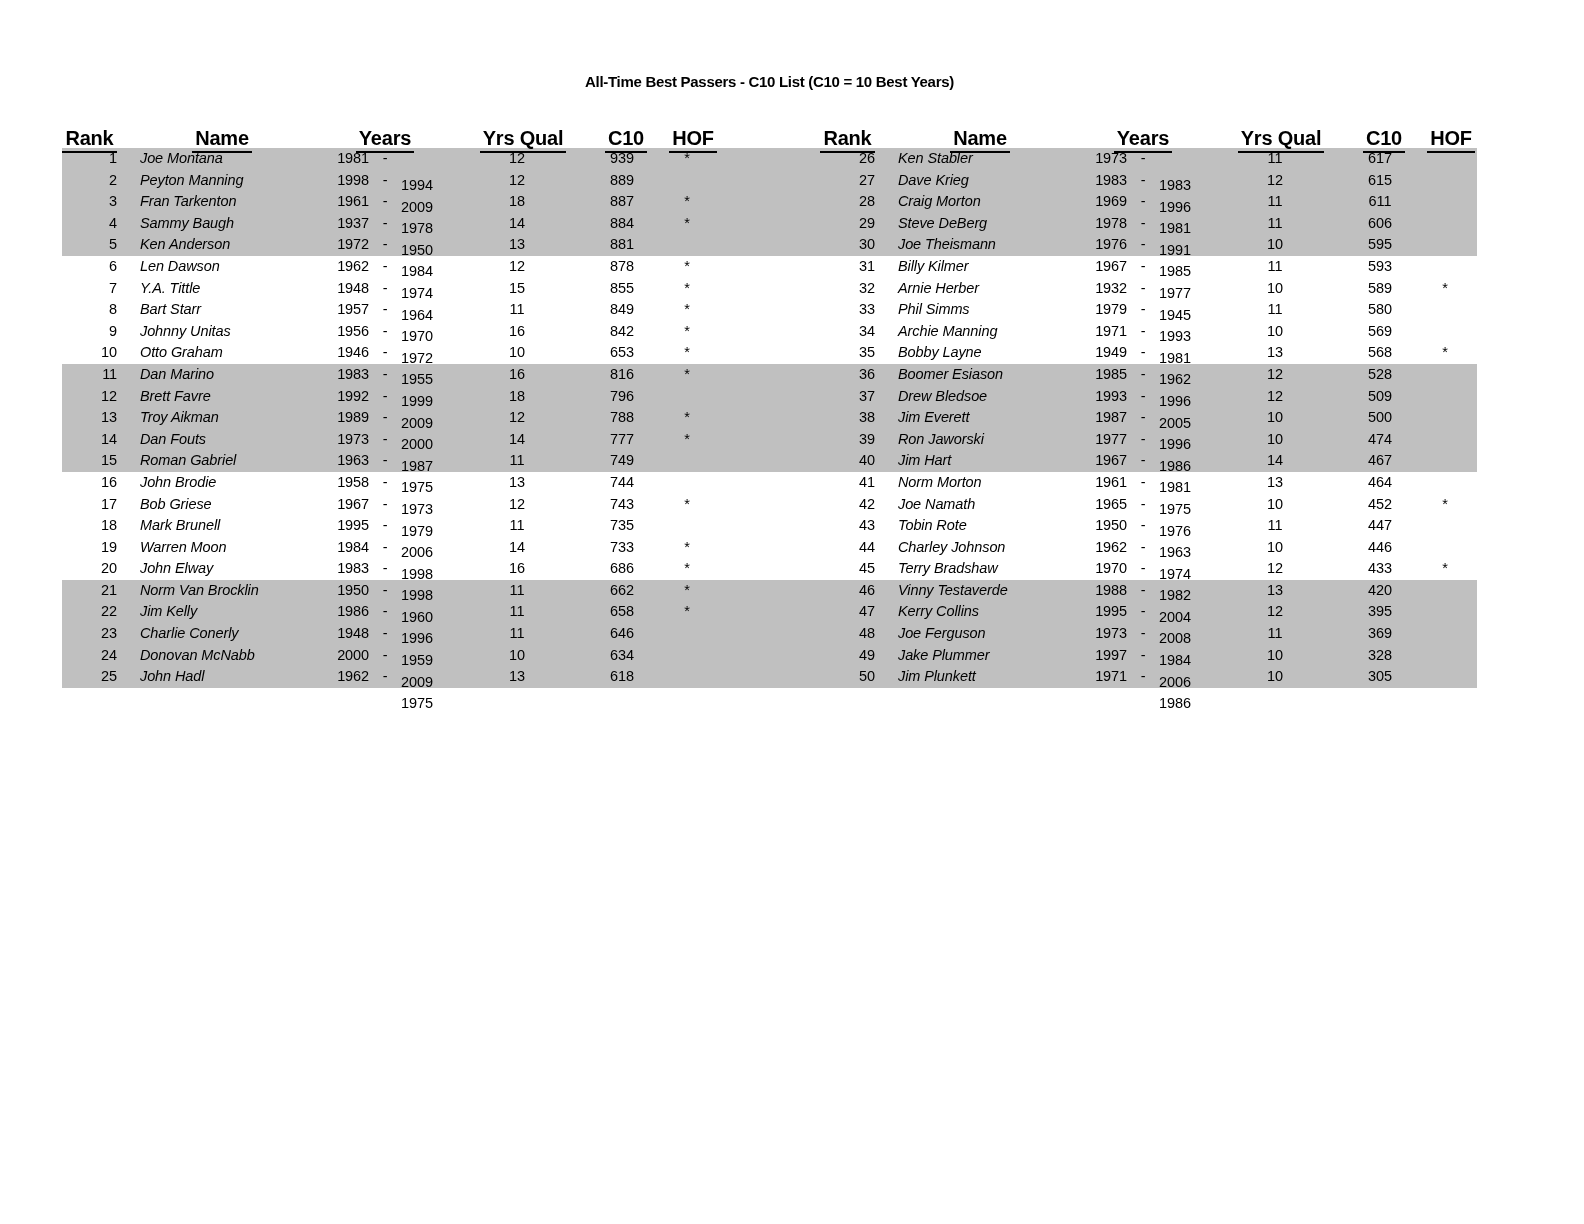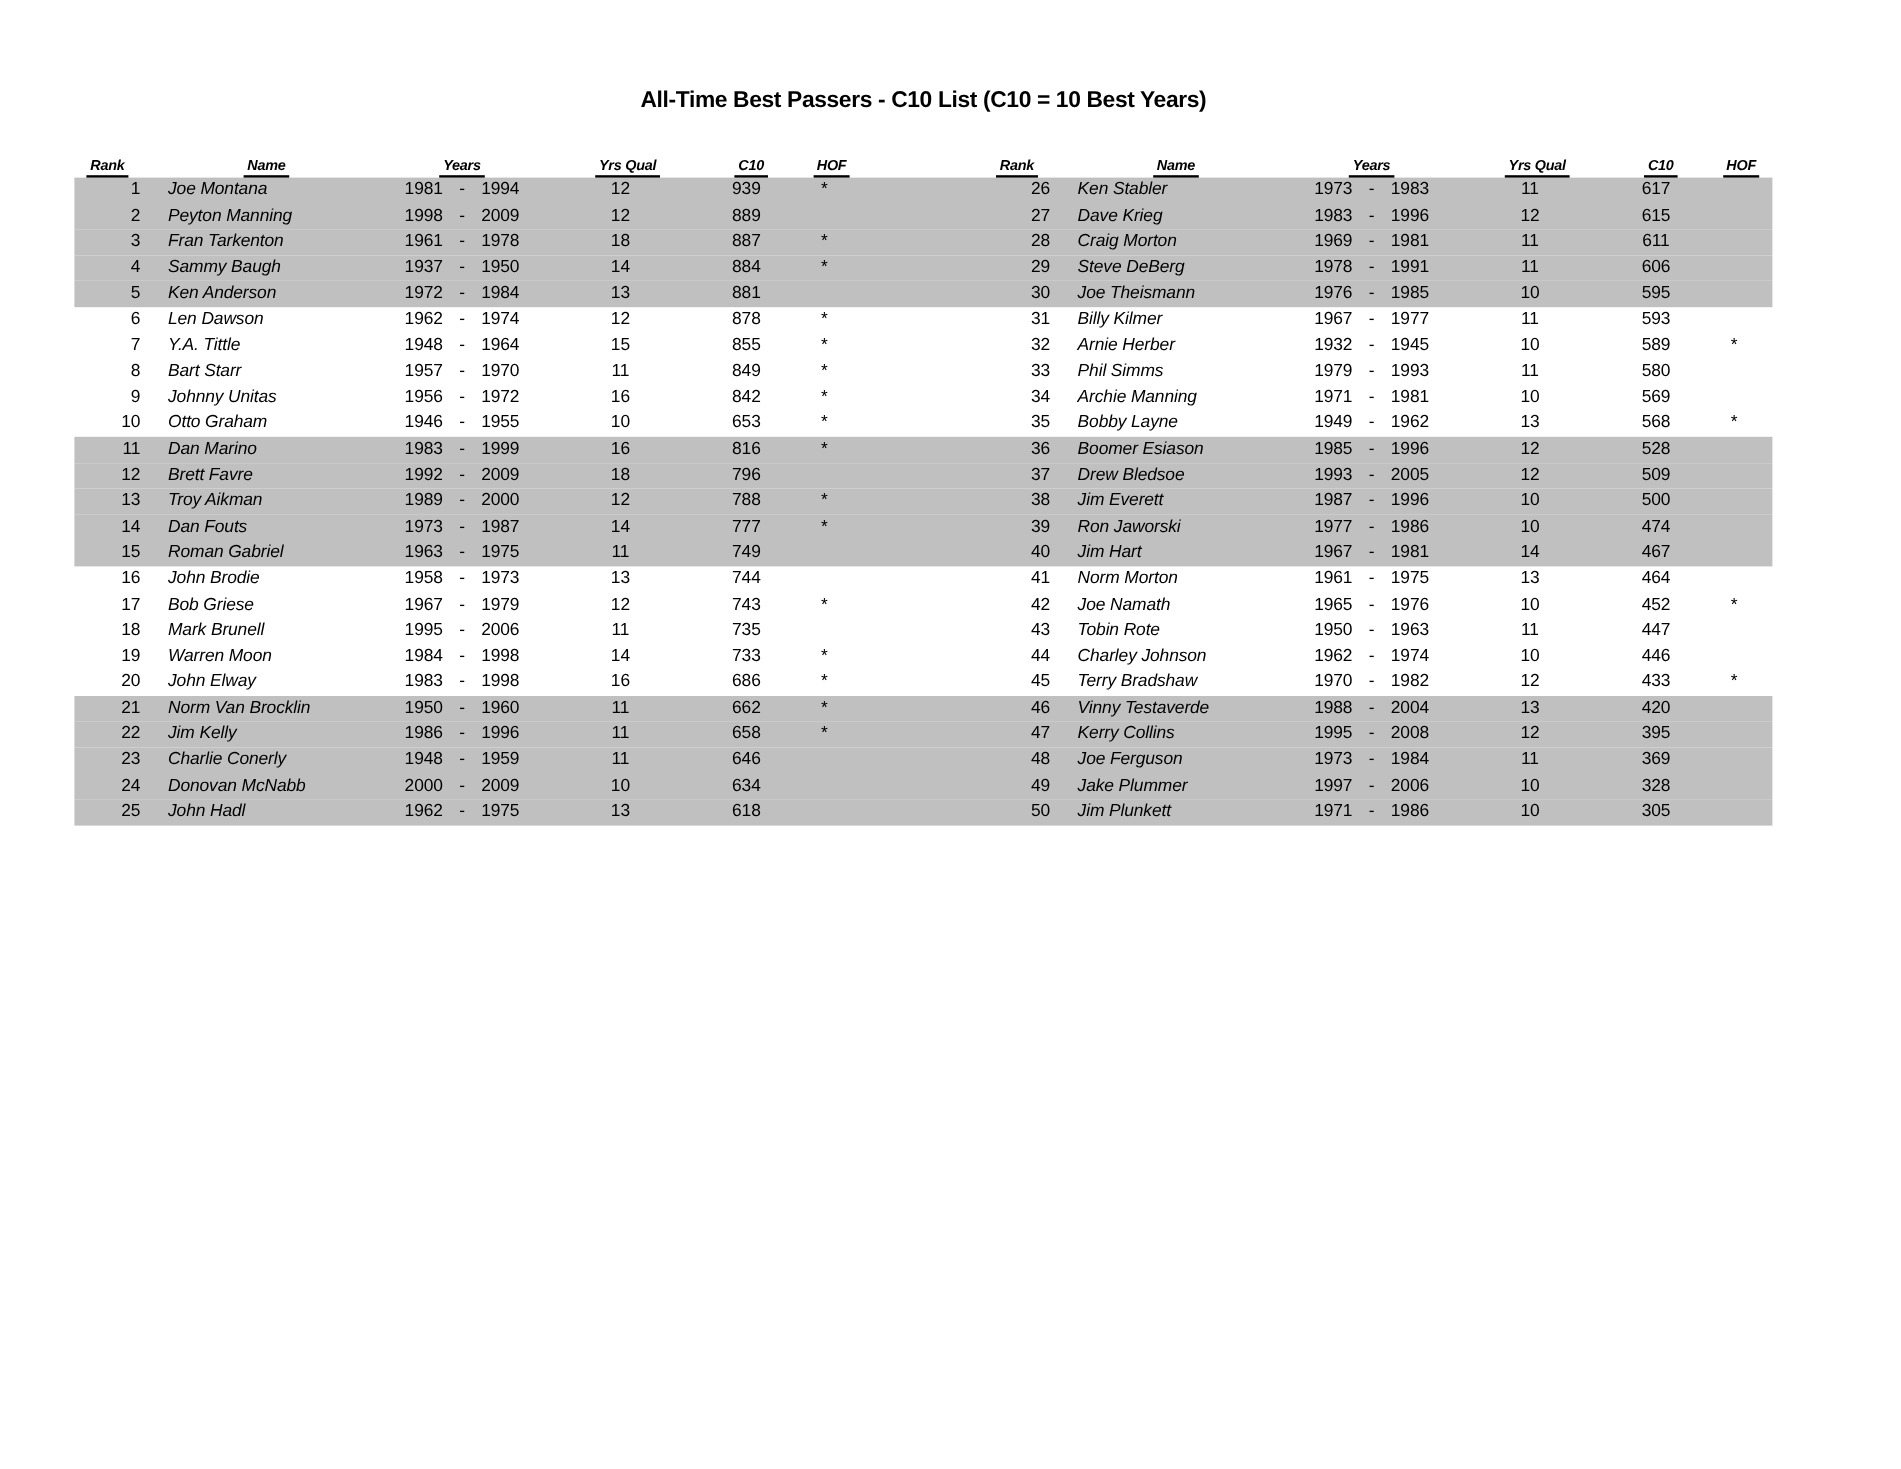--- a/index.html
+++ b/index.html
@@ -1,55 +1,55 @@
 <!DOCTYPE html>
 <html><head>
 <meta charset="utf-8">
 <style>
   * { margin:0; padding:0; box-sizing:border-box; }
   html,body { width:1584px; height:1224px; background:#ffffff; overflow:hidden; }
   body { font-family:"Liberation Sans", sans-serif; color:#000; position:relative; }
 
   .page-title {
     position:absolute; left:62px; top:73px; width:1415px;
-    text-align:center; font-size:19px; font-weight:bold; letter-spacing:-0.3px;
+    text-align:center; font-size:15px; font-weight:bold; letter-spacing:-0.3px;
   }
 
   .table-wrap { position:absolute; left:62px; top:127px; width:1415px; display:flex; }
   .half-left  { width:758px; }
   .half-right { width:657px; }
 
   .thead, .row {
     display:grid;
     grid-template-columns:55px 23px 150px 79px 32px 46px 140px 70px 60px 1fr;
   }
 
   .thead { height:21px; align-items:end; }
   .hc { text-align:center; white-space:nowrap; }
   .hc-rank  { grid-column:1; }
   .hc-name  { grid-column:3; padding-left:14px; }
   .hc-years { grid-column:4 / 7; padding-left:33px; }
   .hc-yq    { grid-column:7; padding-left:12px; }
   .hc-c10   { grid-column:8; padding-left:8px; }
   .hc-hof   { grid-column:9; padding-left:12px; }
   .hdr {
-    display:inline-block; font-weight:bold; font-style:italic; font-size:12px;
+    display:inline-block; font-weight:bold; font-size:20px;
     border-bottom:2px solid #000; padding:0 3px 1px; letter-spacing:-0.2px;
   }
 
   .row { height:21.6px; line-height:21.6px; font-size:14.5px; letter-spacing:-0.1px; }
   .band-gray  { background:#c0c0c0; }
   .band-white { background:transparent; }
 
   .c { white-space:nowrap; overflow:visible; }
   .c-rank { grid-column:1; text-align:right; }
   .c-name { grid-column:3; text-align:left;font-style:italic; }
   .c-y1   { grid-column:4; text-align:right; }
   .c-dash { grid-column:5; text-align:center; }
-  .c-y2   { grid-column:6; text-align:left; }
+  .c-y2   { grid-column:6; text-align:left;margin-top:27px; }
   .c-yq   { grid-column:7; text-align:center; }
   .c-c10  { grid-column:8; text-align:center; }
   .c-hof  { grid-column:9; text-align:center; }
 </style>
 </head>
 <body>
 
 <div class="page-title">All-Time Best Passers - C10 List (C10 = 10 Best Years)</div>
 
 <div class="table-wrap">

